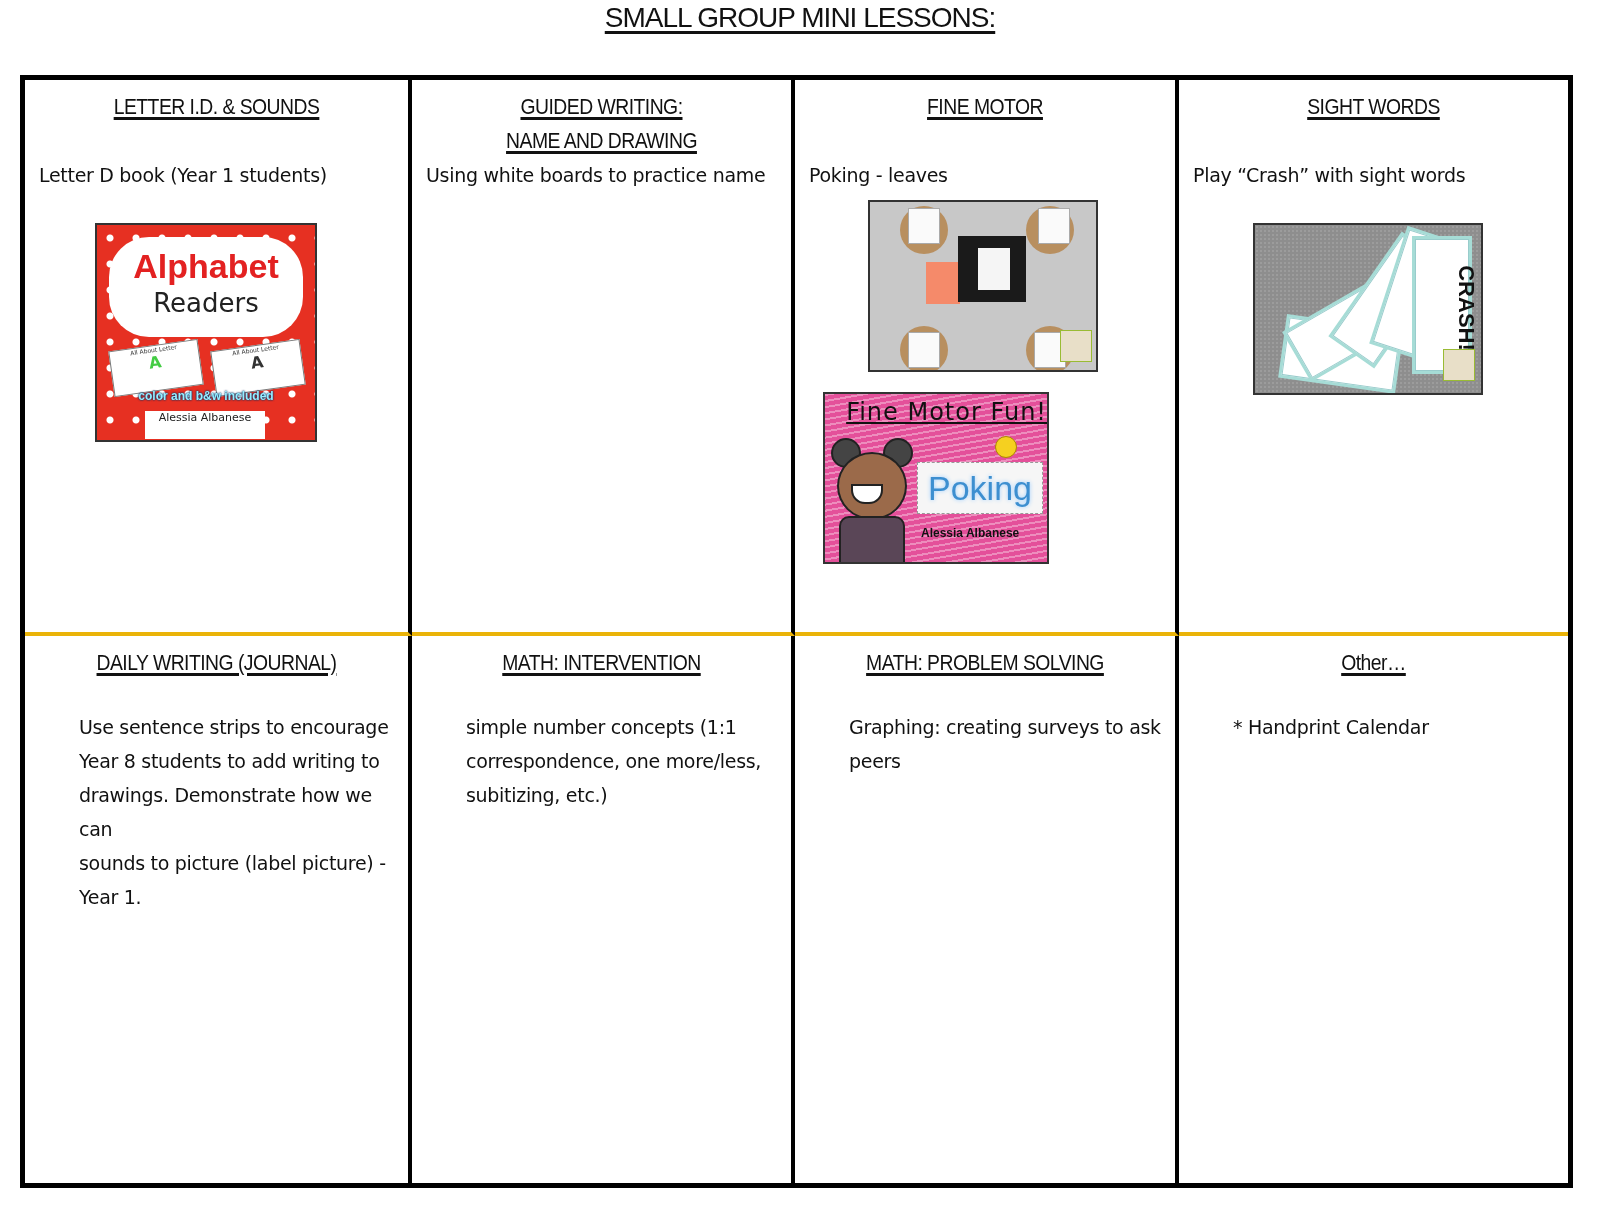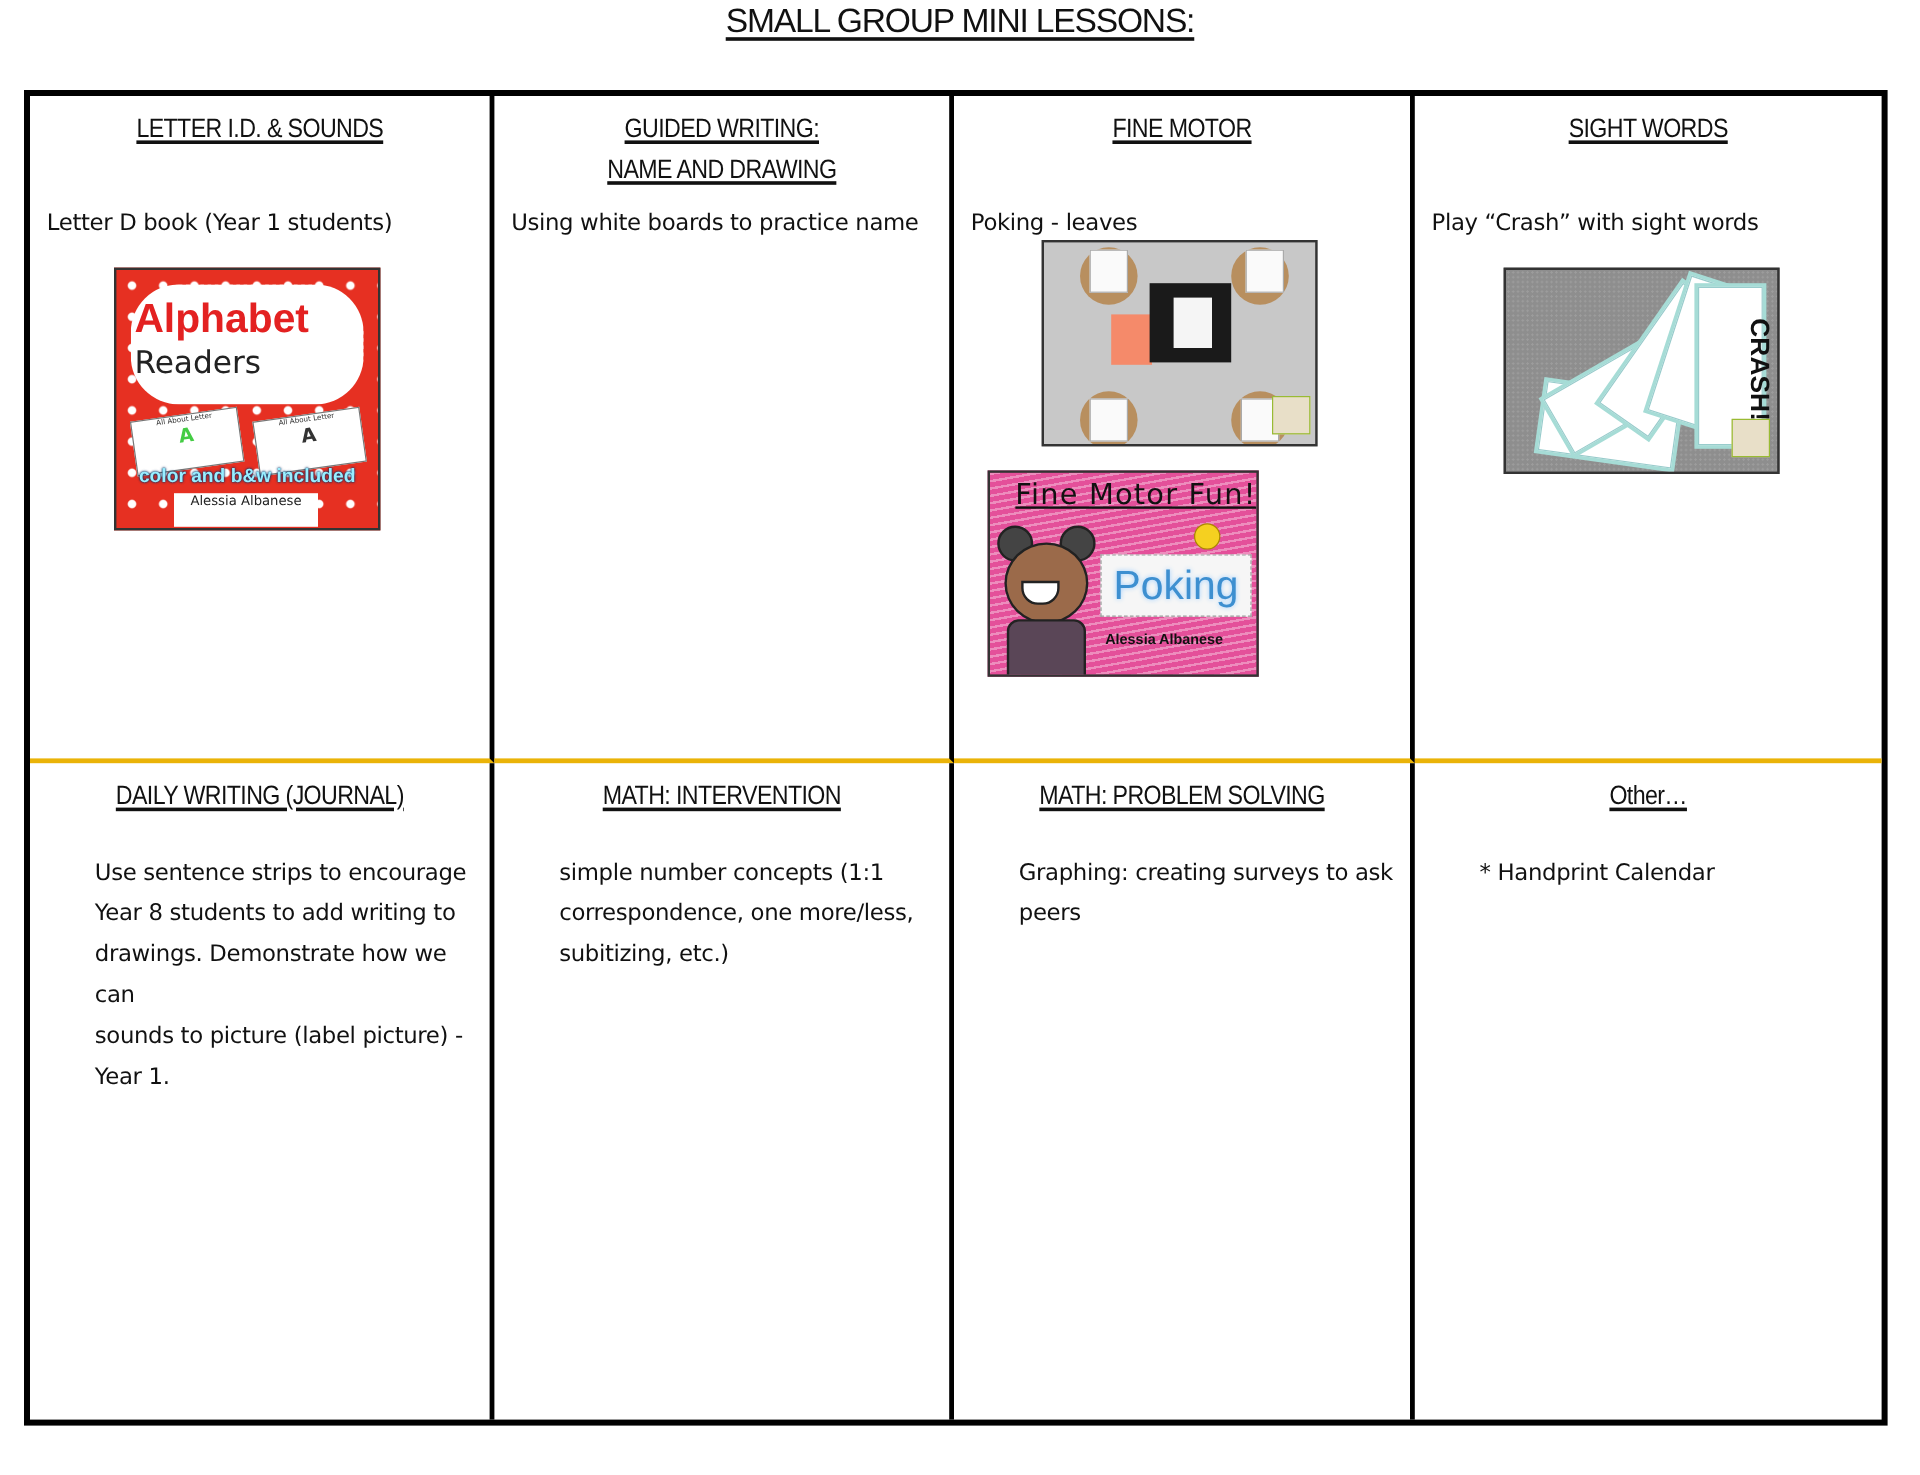--- a/index.html
+++ b/index.html
@@ -14,40 +14,40 @@
           display: grid; grid-template-columns: 387px 383px 384px 1fr;
           grid-template-rows: 556px 1fr; }
   .cell { position: relative; box-sizing: border-box; border-right: 4px solid #000; border-bottom: 4px solid #eab308;
           padding: 10px 14px 0 14px; }
   .cell.c4 { border-right: none; }
   .cell.r2 { border-bottom: none; }
   .heading { text-align: center; font-family: "Liberation Sans", sans-serif; font-size: 22px;
              line-height: 34px; letter-spacing: -0.6px; transform: scaleX(0.88); }
   .heading span { text-decoration: underline; text-decoration-thickness: 3px; text-underline-offset: 3px; }
   .desc { font-family: "DejaVu Sans", sans-serif; font-size: 19px; line-height: 34px;
-          letter-spacing: -0.3px; margin-top: 11px; }
+          letter-spacing: -0.3px; margin-top: 0; }
   .r2 .desc { margin-top: 30px; margin-left: 40px; }
   .gap { height: 34px; }
   
   .img { position: absolute; box-sizing: border-box; border: 2px solid #333; overflow: hidden; }
   .alpha { left: 70px; top: 143px; width: 222px; height: 219px; background: #e63022;
            background-image: radial-gradient(circle, #fff 3px, transparent 4px);
            background-size: 26px 26px; }
   .alpha .label { position: absolute; left: 12px; top: 12px; width: 194px; height: 100px;
                   background: #fff; border-radius: 40px; border: 3px dotted #fff; box-sizing: border-box;
-                  }
+                  text-align: center; }
   .alpha .t1 { font-family: "Liberation Sans", sans-serif; font-weight: bold; font-size: 34px; color: #e32121;
                line-height: 44px; margin-top: 4px; }
   .alpha .t2 { font-family: "DejaVu Sans", sans-serif; font-size: 26px; color: #222; line-height: 30px; }
   .alpha .cards { position: absolute; left: 12px; top: 118px; width: 196px; height: 52px; }
   .alpha .card { position: absolute; width: 88px; height: 44px; background: #fff; border: 1px solid #777;
                  font-size: 6px; color: #333; text-align: center; }
   .alpha .card b { display: block; font-size: 16px; }
   .alpha .inc { position: absolute; left: 0; width: 100%; top: 164px; text-align: center;
-                font-family: "Liberation Sans", sans-serif; font-weight: bold; font-size: 16px; color: #9ef;
+                font-family: "Liberation Sans", sans-serif; font-weight: bold; font-size: 12px; color: #9ef;
                 text-shadow: 0 0 2px #036, 0 0 2px #036; }
   .alpha .author { position: absolute; left: 48px; top: 186px; width: 120px; height: 28px; background: #fff;
                    text-align: center; font-size: 11px; line-height: 14px; color: #222; }
   .photo1 { left: 73px; top: 120px; width: 230px; height: 172px; background: #c8c8c8; }
   .photo1 .cork { position: absolute; width: 48px; height: 48px; border-radius: 50%; background: #b88f5f; }
   .photo1 .paper { position: absolute; width: 30px; height: 34px; background: #fafafa; border: 1px solid #aaa; }
   .photo1 .box { position: absolute; left: 88px; top: 34px; width: 68px; height: 66px; background: #1a1a1a; }
   .photo1 .box .inner { position: absolute; left: 20px; top: 12px; width: 32px; height: 42px; background: #f5f5f5; }
   .photo1 .sponge { position: absolute; left: 56px; top: 60px; width: 34px; height: 42px; background: #f58a6a; }
   .photo1 .logo { position: absolute; right: 4px; bottom: 8px; width: 30px; height: 30px; background: #e8dfc8;

